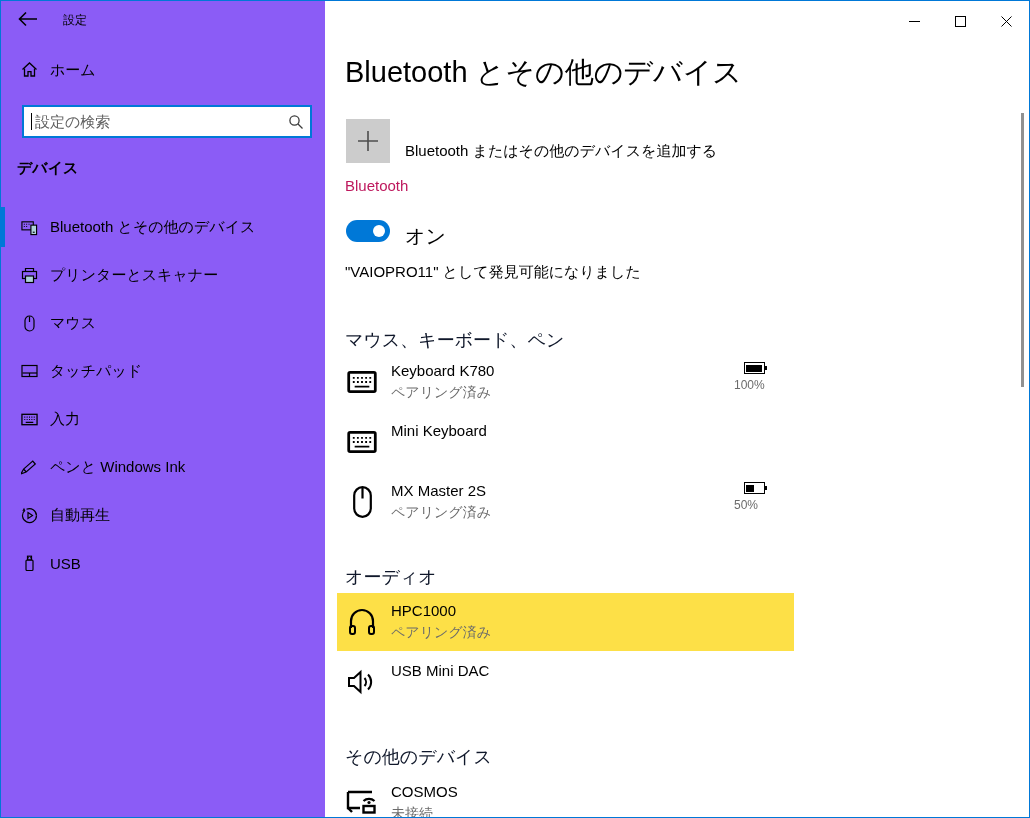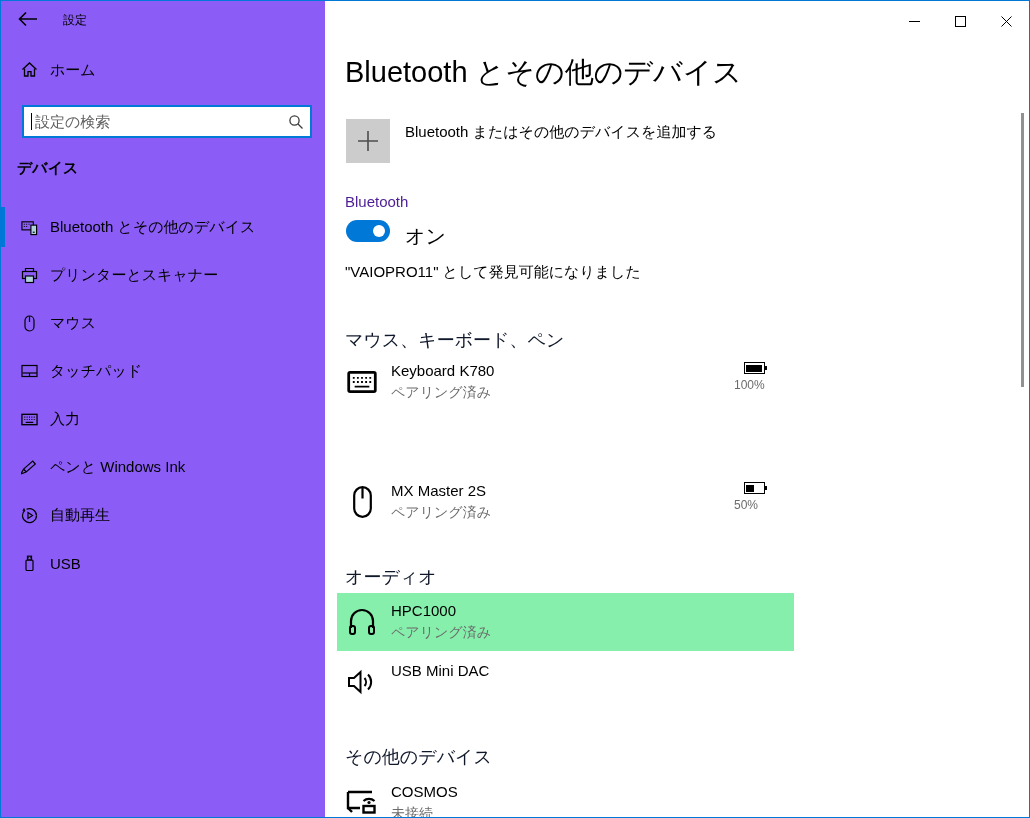--- a/index.html
+++ b/index.html
@@ -26,31 +26,31 @@
   .nav-label { margin-left:12px; font-size:15px; color:#000; white-space:nowrap; }
 
   
   .main { position:absolute; left:324px; top:0; right:0; bottom:0; background:#fff; overflow:hidden; }
   .captions { position:absolute; top:0; right:0; display:flex; }
   .caption-btn { width:46px; height:40px; display:flex; align-items:center; justify-content:center; cursor:pointer; }
 
   .page-title { position:absolute; left:20px; top:52px; font-size:29px; font-weight:300; color:#000; }
   .add-device { position:absolute; left:21px; top:118px; display:flex; cursor:pointer; }
   .add-btn { width:44px; height:44px; background:#cccccc; display:flex; align-items:center; justify-content:center; }
-  .add-label { margin-left:15px; margin-top:4px; font-size:15px; color:#000; }
-
-  .bt-label { position:absolute; left:20px; top:192px; font-size:15px; color:#4c1d95; }
+  .add-label { margin-left:15px; margin-top:23px; font-size:15px; color:#000; }
+
+  .bt-label { position:absolute; left:20px; top:176px; font-size:15px; color:#be185d; }
   .toggle { position:absolute; left:21px; top:219px; width:44px; height:22px; border-radius:11px; background:#0078d7; cursor:pointer; }
   .toggle-knob { position:absolute; right:5px; top:5px; width:12px; height:12px; border-radius:50%; background:#fff; }
   .toggle-state { position:absolute; left:80px; top:222px; font-size:20px; color:#000000;text-align:center; }
   .discoverable { position:absolute; left:20px; top:262px; font-size:15px; color:#000; }
 
   .section-title { position:absolute; left:20px; font-size:18px; color:#0f172a; }
   .device-row { position:absolute; left:12px; width:457px; height:58px; cursor:pointer; }
-  .device-row.highlighted { background:#86efac; }
+  .device-row.highlighted { background:#fde047; }
   .device-icon { position:absolute; left:9px; top:12px; width:32px; height:34px; display:flex; align-items:center; justify-content:center; }
   .device-name { position:absolute; left:54px; top:9px; font-size:15px; color:#000; white-space:nowrap; }
   .device-status { position:absolute; left:54px; top:31px; font-size:14px; color:#6b6b6b; white-space:nowrap; }
   .battery { position:absolute; right:20px; top:9px; width:40px; text-align:left; }
   .batt-shell { position:relative; width:21px; height:12px; border:1.5px solid #000; margin:0 auto; padding:1.5px; }
   .batt-nub { position:absolute; right:-3.5px; top:2.5px; width:2.5px; height:4.5px; background:#000; }
   .batt-fill { height:100%; background:#000; }
   .batt-pct { margin-top:4px; font-size:12px; color:#6b6b6b; }
 
   .scrollbar-thumb { position:absolute; right:5px; top:112px; width:3px; height:274px; background:#919191; }
@@ -246,20 +246,29 @@
       <div class="device-status">ペアリング済み</div>
       <div class="battery">
         <div class="batt-shell">
           <div class="batt-fill" style="width: 100%;"></div>
           <div class="batt-nub"></div>
         </div>
         <div class="batt-pct">100%</div>
       </div>
     </div>
 
+    <div class="device-row" style="top:412px">
+      <span class="device-icon">
+        <svg width="30" height="22" viewBox="0 0 32 24">
+            <rect x="1.5" y="1.5" width="29" height="21" rx="1.5" fill="none" stroke="#000" stroke-width="3"></rect>
+            <path d="M6 7.5 h2 M10.5 7.5 h2 M15 7.5 h2 M19.5 7.5 h2 M24 7.5 h2 M6 12 h2 M10.5 12 h2 M15 12 h2 M19.5 12 h2 M24 12 h2 M8 17 h16" stroke="#000" stroke-width="2"></path>
+          </svg>
+      </span>
+      <div class="device-name">Mini Keyboard</div>
+    </div>
 
     <div class="device-row" style="top:472px">
       <span class="device-icon">
         <svg width="19" height="32" viewBox="0 0 19 32">
             <rect x="1.2" y="1.2" width="16.6" height="29.6" rx="8.3" fill="none" stroke="#000" stroke-width="2.2"></rect>
             <line x1="9.5" y1="2" x2="9.5" y2="12.5" stroke="#000" stroke-width="2.2"></line>
           </svg>
       </span>
       <div class="device-name">MX Master 2S</div>
       <div class="device-status">ペアリング済み</div>

